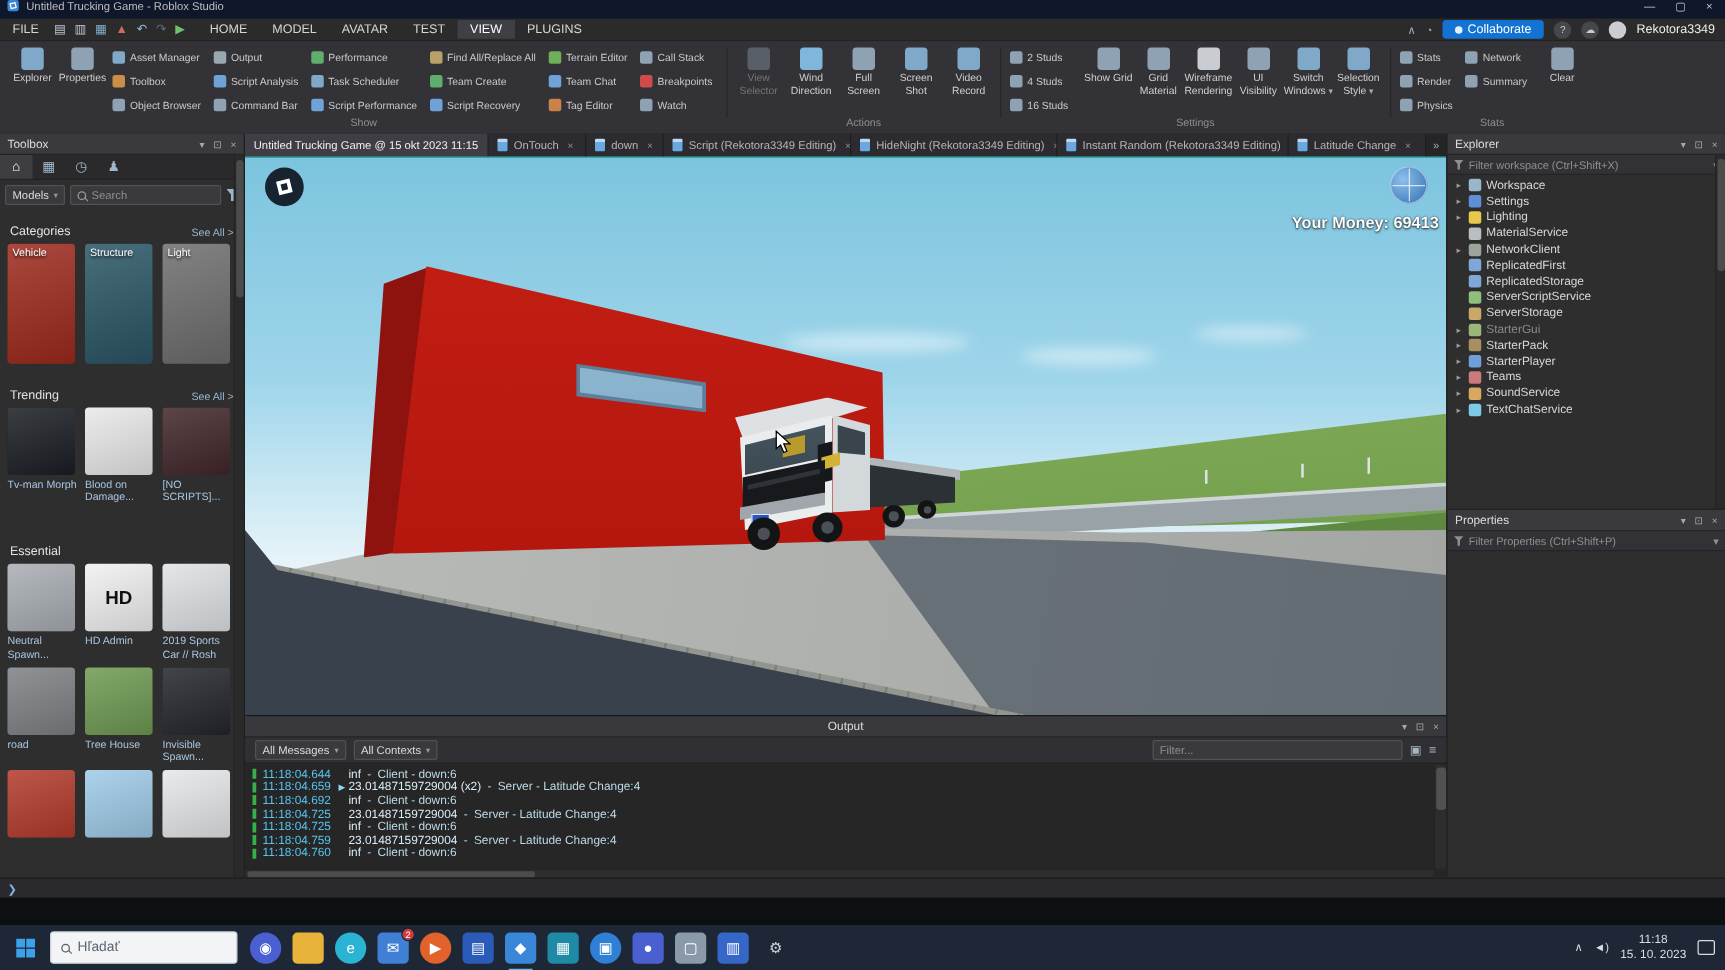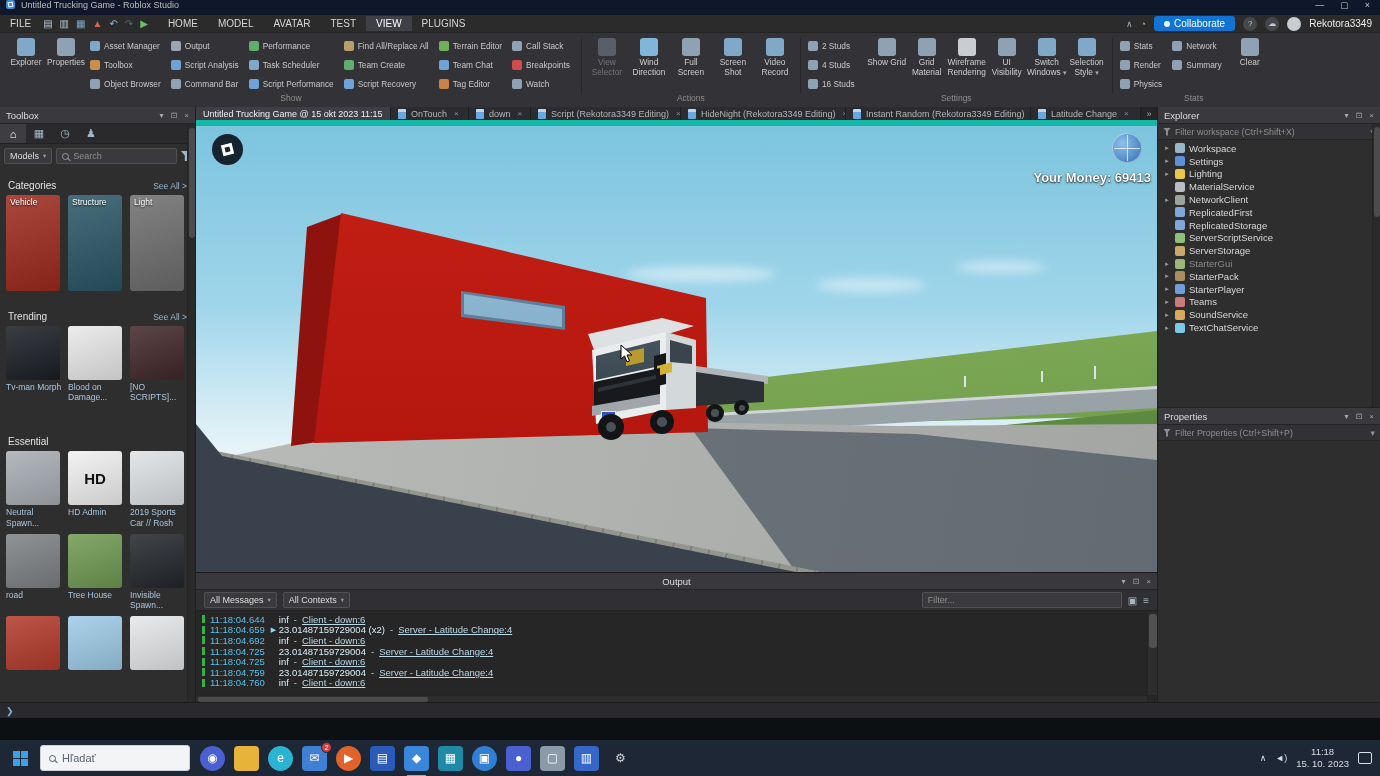--- a/index.html
+++ b/index.html
@@ -69,21 +69,21 @@
   .cat-grid .thumb{height:96px;}
   .thumb::after{content:"";position:absolute;inset:0;background:linear-gradient(160deg,rgba(255,255,255,.14),rgba(0,0,0,.16));}
   .overlay-label{position:absolute;top:2px;left:4px;font-size:8.5px;color:#fff;text-shadow:0 1px 2px rgba(0,0,0,.8);z-index:2;}
   .thumb-text{position:absolute;inset:0;display:flex;align-items:center;justify-content:center;font-weight:bold;font-size:15px;color:#fff;z-index:2;}
   .below-label{font-size:8.5px;color:#a9c6e2;margin-top:2px;line-height:1.2;max-height:21px;overflow:hidden;}
   .tb-scroll{position:absolute;right:0;top:17px;bottom:0;width:8px;background:#2a2a2a;border-left:1px solid #242424;}
   .tb-thumb{position:absolute;top:4px;left:1px;width:6px;height:110px;background:#4c4c4c;border-radius:3px;}
 
   
   .center{position:absolute;left:196px;top:107px;width:961px;height:595px;display:flex;flex-direction:column;}
-  .doc-tabs{height:19px;display:flex;background:#252528;border-bottom:6px solid #14b8a6;flex:none;}
+  .doc-tabs{height:19px;display:flex;background:#252528;border-bottom:1px solid #14b8a6;flex:none;}
   .tabs-strip{display:flex;flex:1;min-width:0;}
   .dtab{display:flex;align-items:center;gap:5px;padding:0 7px;font-size:9px;color:#b5b5b5;background:#2c2c30;border-right:1px solid #1e1e1e;white-space:nowrap;overflow:hidden;flex:none;}
   .dtab.active{background:#3e3e44;color:#f0f0f0;}
   .tabs-strip > .dtab:nth-of-type(1){width:195px;}
   .tabs-strip > .dtab:nth-of-type(2){width:78px;}
   .tabs-strip > .dtab:nth-of-type(3){width:62px;}
   .tabs-strip > .dtab:nth-of-type(4){width:150px;}
   .tabs-strip > .dtab:nth-of-type(5){width:165px;}
   .tabs-strip > .dtab:nth-of-type(6){width:185px;}
   .tabs-strip > .dtab:nth-of-type(7){flex:1;min-width:30px;}
@@ -147,21 +147,21 @@
   .out-toolbar{height:21px;display:flex;align-items:center;gap:6px;padding:0 8px;background:#303034;border-bottom:1px solid #222;}
   .out-toolbar .searchbox{flex:none;width:200px;margin-left:auto;}
   .ot-ic{color:#a8b6c0;font-size:10px;}
   .out-log{position:absolute;top:39px;bottom:7px;left:0;right:10px;overflow:hidden;padding-top:2px;}
   .logline{display:flex;align-items:center;height:10.6px;font-size:9.5px;white-space:nowrap;}
   .lmark{width:3px;height:8px;background:#35b04a;margin:0 5px 0 6px;flex:none;}
   .ltime{color:#57c4ee;margin-right:6px;}
   .lexp{color:#8fd7f2;font-size:7px;width:8px;flex:none;}
   .lmsg{color:#d9edf8;}
   .lsep{color:#bcd9e8;margin:0 5px;}
-  .lsrc{color:#bcd9e8;text-decoration:underline;}
+  .lsrc{color:#bcd9e8;}
   .vscroll{position:absolute;right:0;top:39px;bottom:7px;width:10px;background:#2d2d2d;border-left:1px solid #242424;}
   .vthumb{position:absolute;top:2px;left:1px;width:8px;height:34px;background:#515151;border-radius:3px;}
   .hscroll{position:absolute;bottom:0;left:0;right:10px;height:7px;background:#2d2d2d;border-top:1px solid #242424;}
   .hthumb{position:absolute;left:2px;top:1px;width:230px;height:5px;background:#4c4c4c;border-radius:2px;}
 
   
   .explorer{position:absolute;left:1157px;top:107px;width:223px;height:300px;background:#2e2e2e;border-left:1px solid #1f1f1f;overflow:hidden;}
   .properties{position:absolute;left:1157px;top:407px;width:223px;height:295px;background:#2e2e2e;border-left:1px solid #1f1f1f;border-top:1px solid #222;overflow:hidden;}
   .filter-row{height:16px;display:flex;align-items:center;gap:4px;padding:0 5px;background:#323236;border-bottom:1px solid #242424;font-size:8.8px;color:#8f8f8f;}
   .filter-row .spacer{flex:1;}

